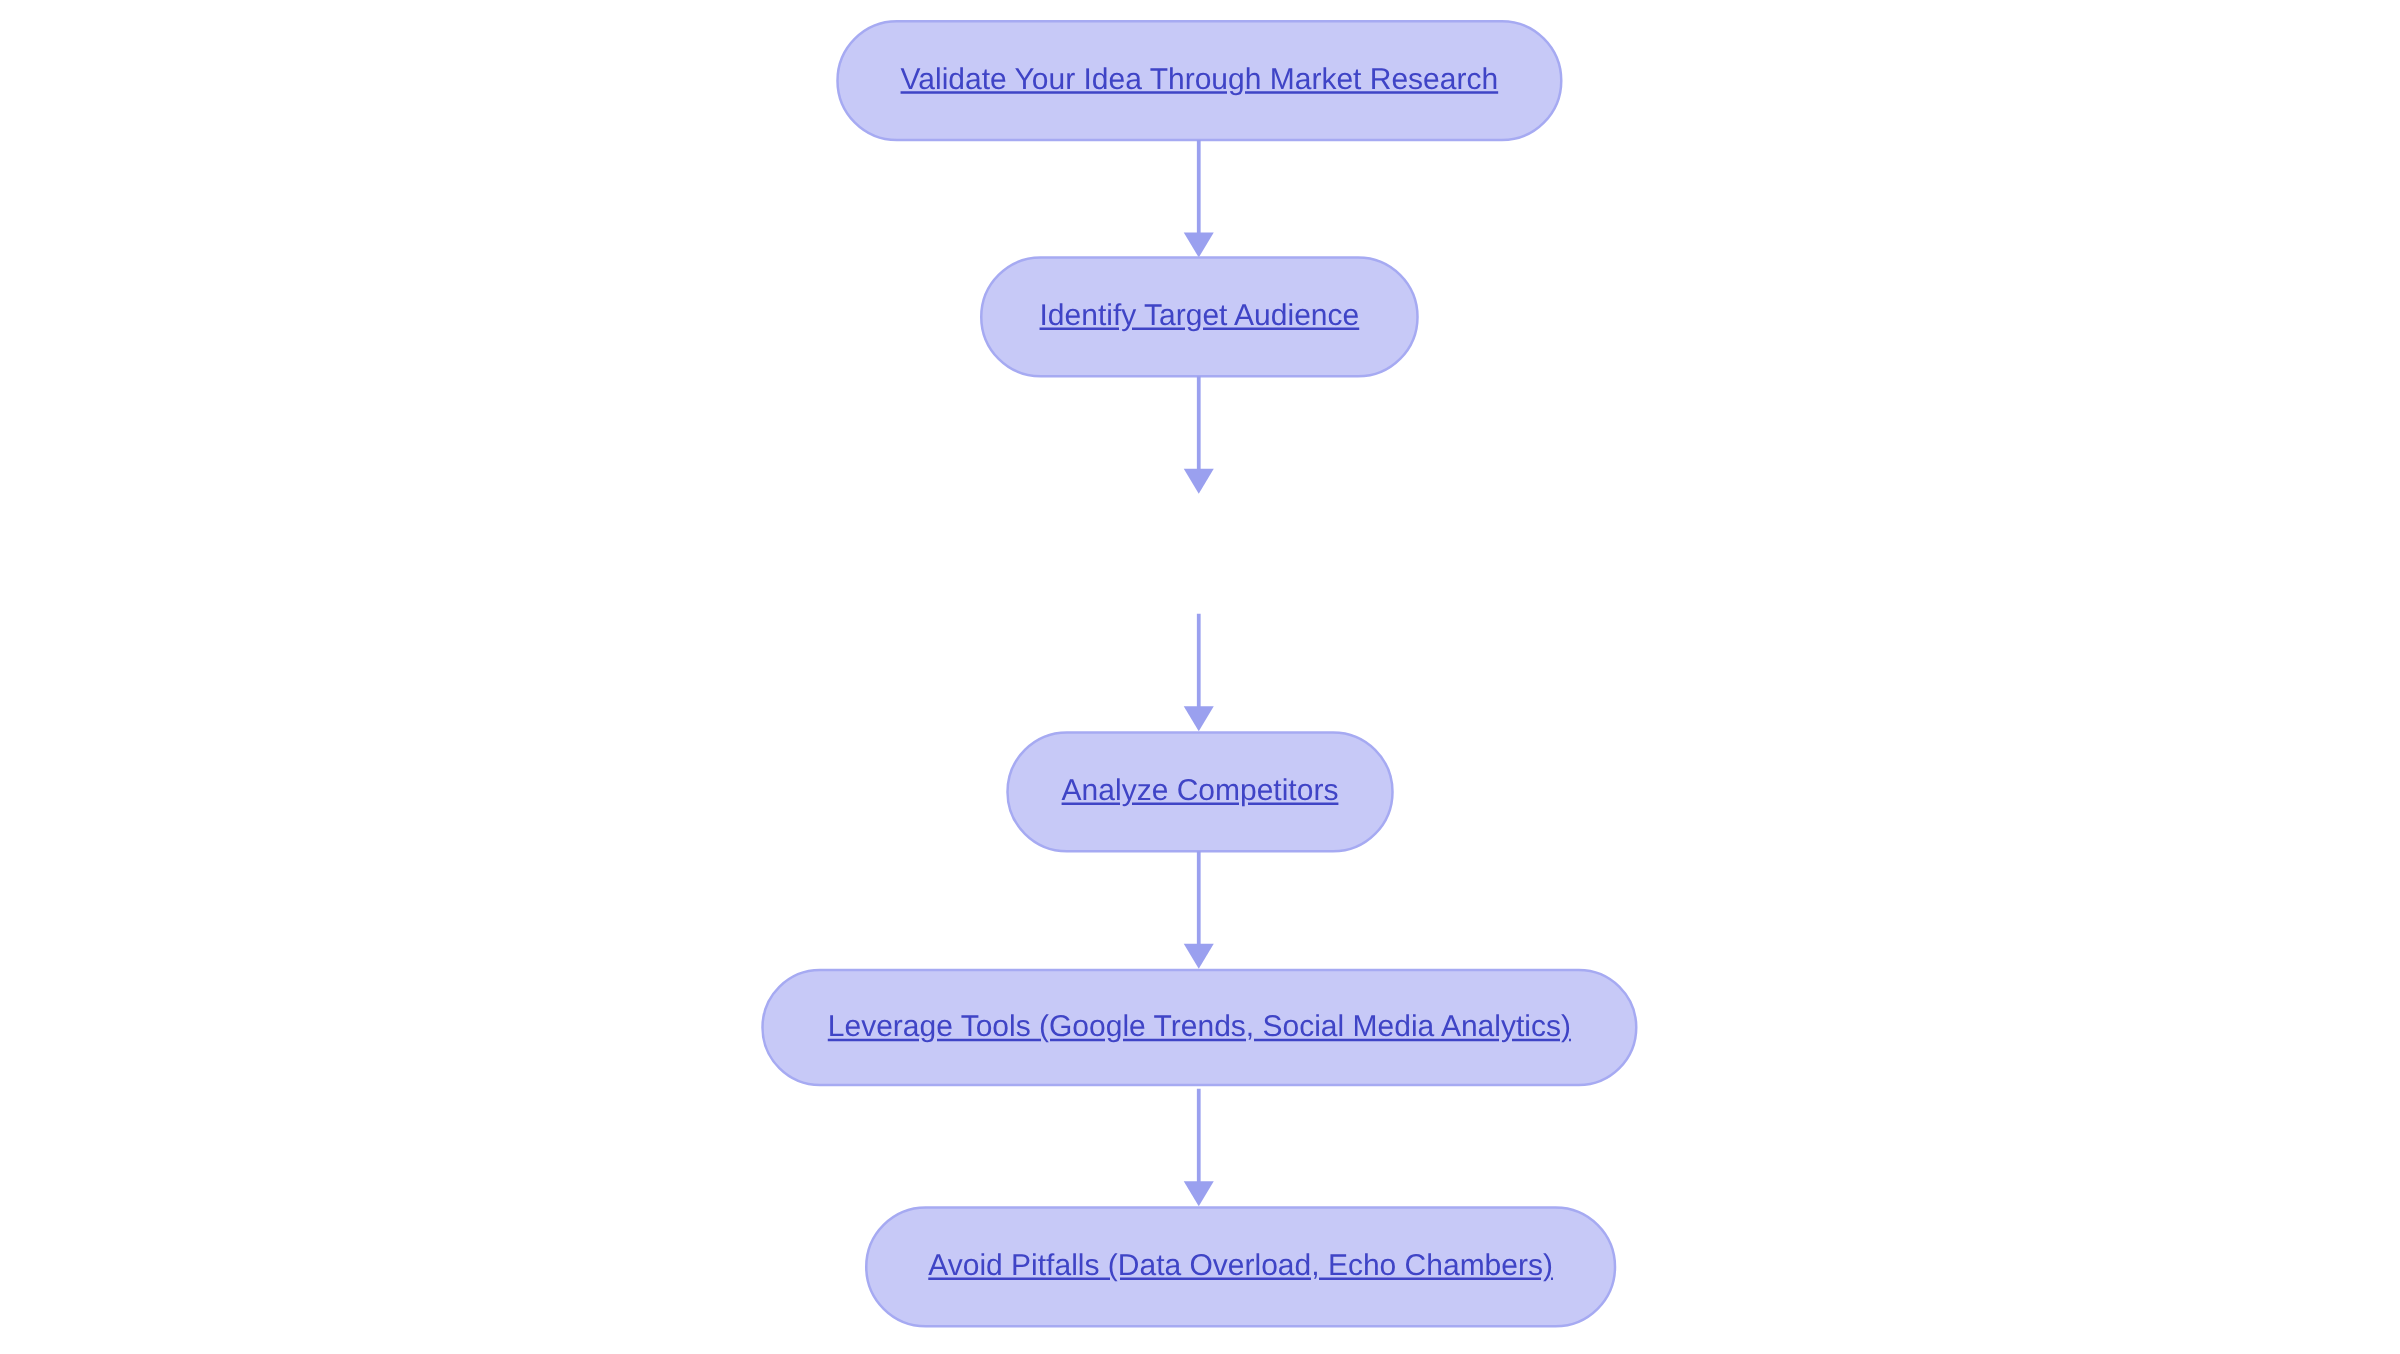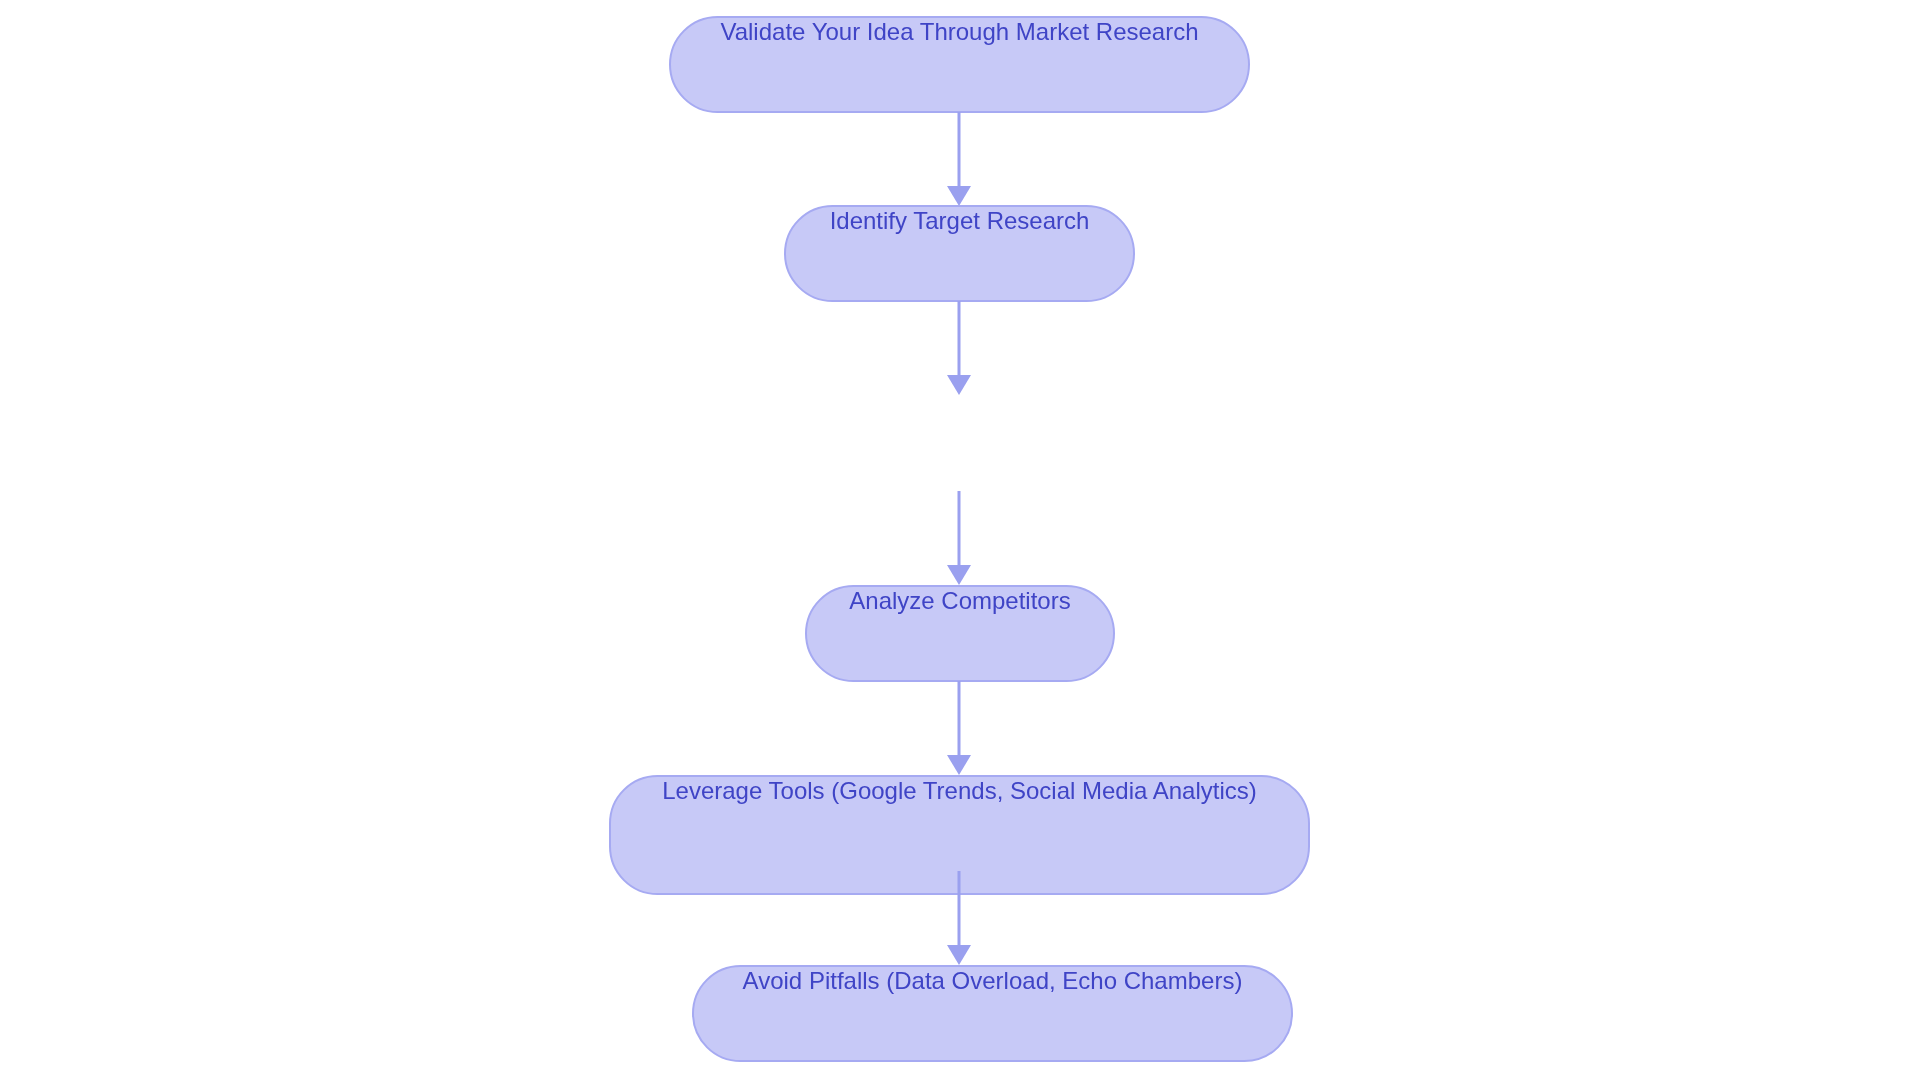--- a/index.html
+++ b/index.html
@@ -14,29 +14,31 @@
     position: relative;
     width: 1920px;
     height: 1083px;
     background: var(--background, #ffffff);
     overflow: hidden;
   }
   .node {
     position: absolute;
     box-sizing: border-box;
     display: flex;
+    align-items: center;
     justify-content: center;
     background: var(--node-fill, #c7c9f7);
     border: 2px solid var(--node-border, #a6aaf2);
     border-radius: 48.5px;
     color: var(--node-text, #3f44c6);
     font-size: 24px;
     line-height: 1.2;
     text-align: center;
     white-space: nowrap;
+    text-decoration: underline;
   }
   .arrow {
     position: absolute;
     width: 26px;
   }
   .arrow .stem {
     position: absolute;
     left: 50%;
     top: 0;
     transform: translateX(-50%);
@@ -64,21 +66,21 @@
   <div class="node" style="left:669px; top:16px; width:581px; height:97px;">
     <span>Validate Your Idea Through Market Research</span>
   </div>
 
   <div class="arrow" style="left:946px; top:112px; height:94px;">
     <span class="stem"></span>
     <span class="head"></span>
   </div>
 
   <div class="node" style="left:784px; top:205px; width:351px; height:97px;">
-    <span>Identify Target Research</span>
+    <span>Identify Target Audience</span>
   </div>
 
   <div class="arrow" style="left:946px; top:301px; height:94px;">
     <span class="stem"></span>
     <span class="head"></span>
   </div>
 
 
   <div class="arrow" style="left:946px; top:491px; height:94px;">
     <span class="stem"></span>
@@ -87,21 +89,21 @@
 
   <div class="node" style="left:805px; top:585px; width:310px; height:97px;">
     <span>Analyze Competitors</span>
   </div>
 
   <div class="arrow" style="left:946px; top:681px; height:94px;">
     <span class="stem"></span>
     <span class="head"></span>
   </div>
 
-  <div class="node" style="left:609px; top:775px; width:701px; height:120px;">
+  <div class="node" style="left:609px; top:775px; width:701px; height:94px;">
     <span>Leverage Tools (Google Trends, Social Media Analytics)</span>
   </div>
 
   <div class="arrow" style="left:946px; top:871px; height:94px;">
     <span class="stem"></span>
     <span class="head"></span>
   </div>
 
   <div class="node" style="left:692px; top:965px; width:601px; height:97px;">
     <span>Avoid Pitfalls (Data Overload, Echo Chambers)</span>

